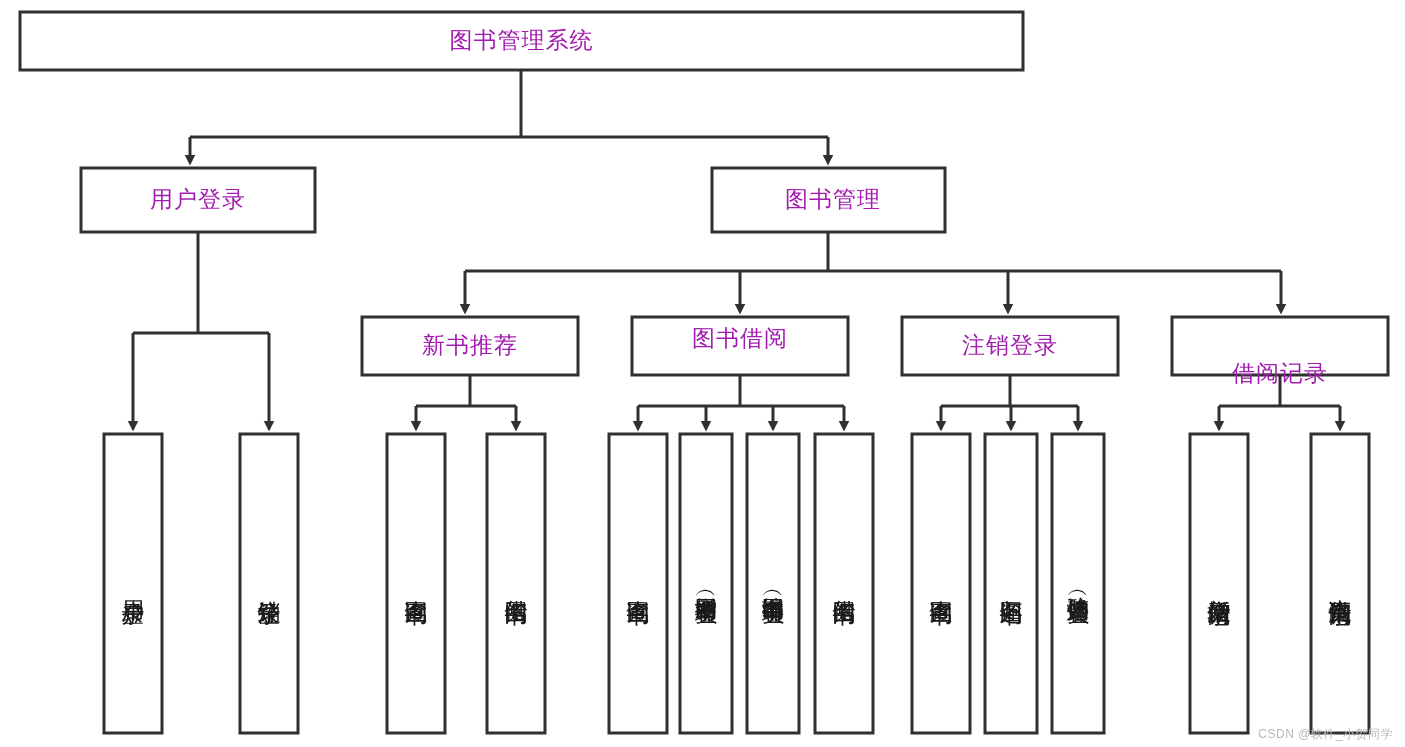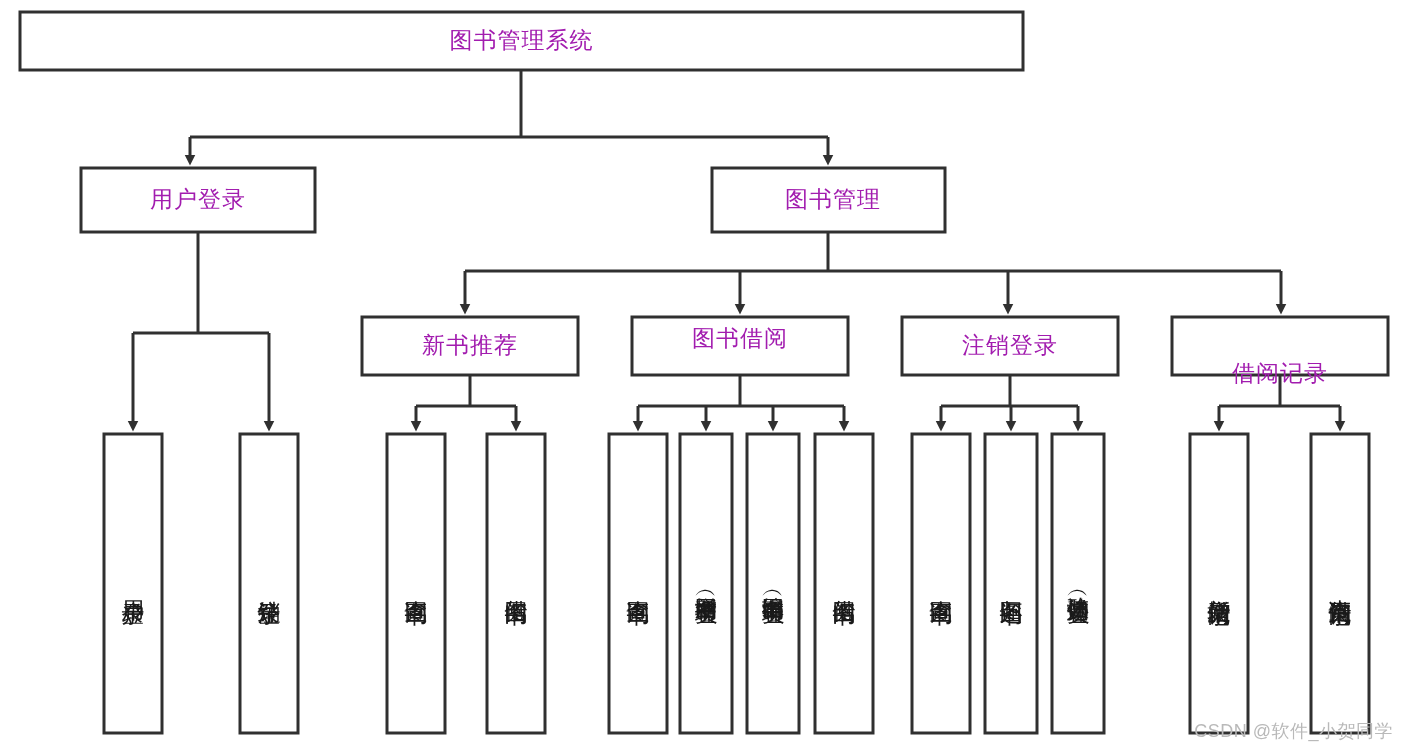--- a/index.html
+++ b/index.html
@@ -64,21 +64,21 @@
     letter-spacing: 1px;
     writing-mode: vertical-rl;
     text-orientation: upright;
     white-space: nowrap;
     pointer-events: none;
   }
   .watermark {
     position: absolute;
     right: 12px;
     bottom: 4px;
-    font-size: 18px;
+    font-size: 12px;
     color: #b9b9b9;
     letter-spacing: 0.5px;
     white-space: nowrap;
     pointer-events: none;
   }
 </style>
 </head>
 <body>
 
 <div id="diagram-root">

